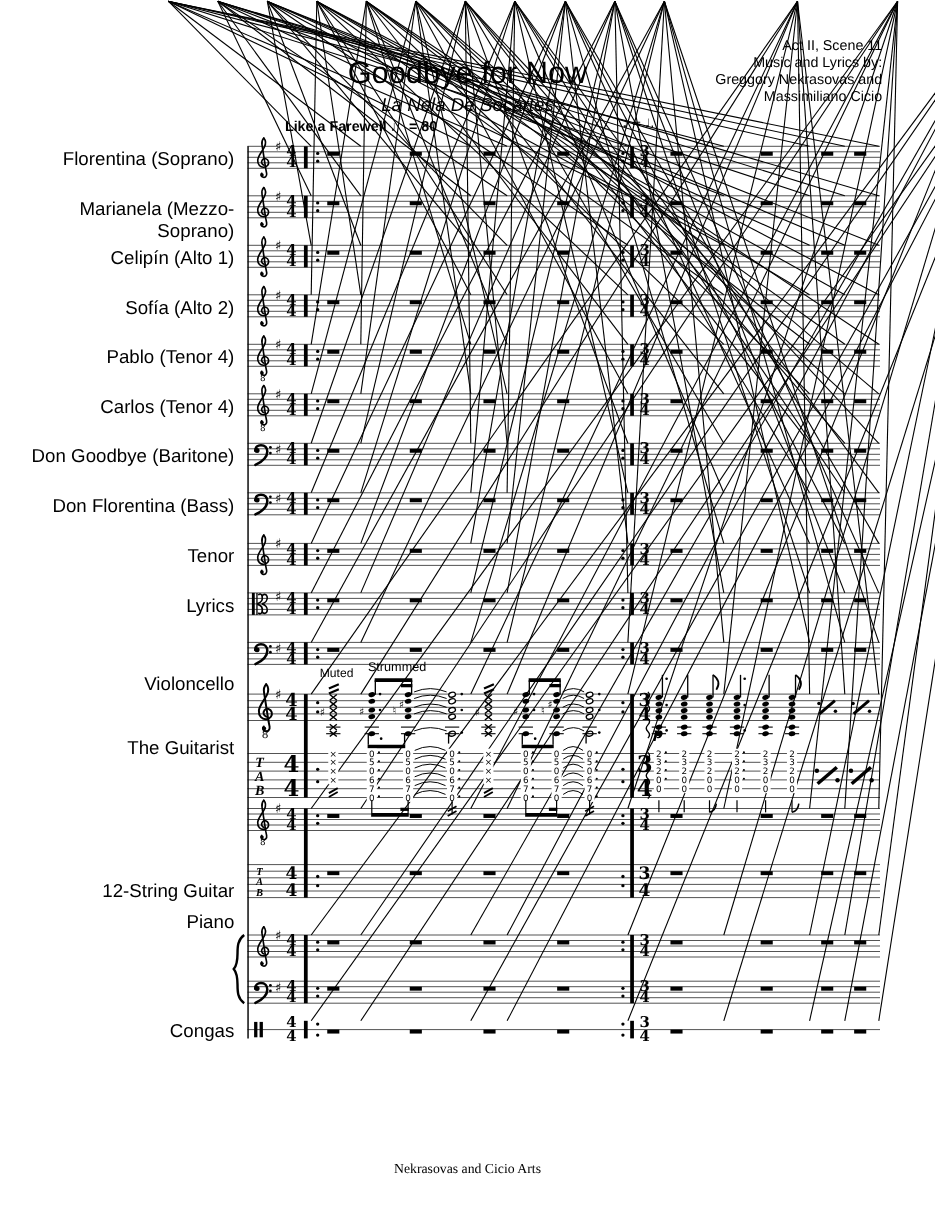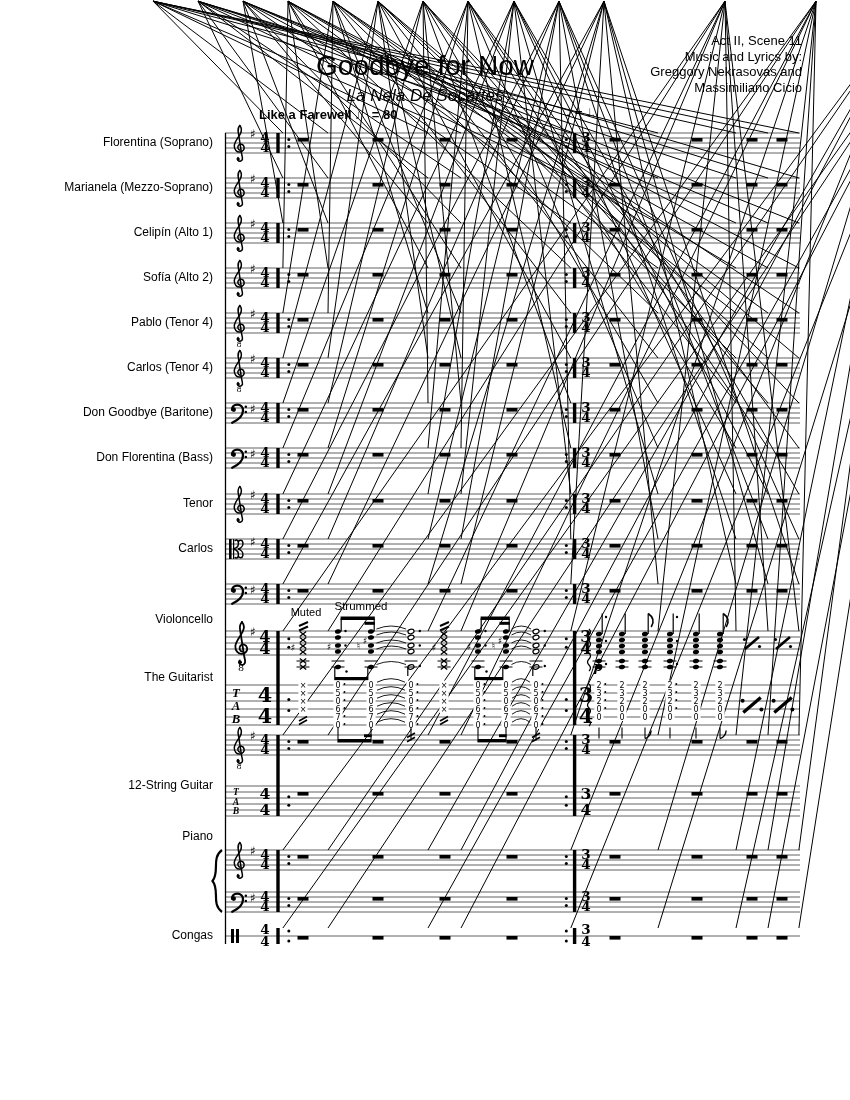--- a/index.html
+++ b/index.html
@@ -3,21 +3,21 @@
 <meta charset="utf-8">
 <style>
   html,body{margin:0;padding:0;background:#e8e8e8;}
   .page{position:relative;width:850px;height:1100px;background:#ffffff;margin:0 auto;
         font-family:"Liberation Sans","DejaVu Sans",sans-serif;color:#000;overflow:hidden;}
   .title{position:absolute;top:50px;left:0;width:100%;text-align:center;font-size:28px;}
   .subtitle{position:absolute;top:86px;left:0;width:100%;text-align:center;font-size:17px;font-style:italic;}
   .credits{position:absolute;top:33px;right:48px;text-align:right;font-size:13px;line-height:15.5px;}
   .tempo{position:absolute;left:259px;top:107px;font-weight:bold;font-size:13px;}
   .metmod{position:absolute;left:566px;top:106px;font-size:10.5px;font-family:"DejaVu Sans",sans-serif;}
-  .ilabel{position:absolute;left:5px;width:208px;text-align:right;font-size:12px;}
+  .ilabel{position:absolute;left:5px;width:208px;text-align:right;font-size:17px;}
   .footer{position:absolute;top:1055px;left:0;width:100%;text-align:center;
           font-family:"Liberation Serif","DejaVu Serif",serif;font-size:12.5px;}
   svg.score{position:absolute;left:0;top:0;}
 </style>
 </head>
 <body>
 
 <div class="page">
 
   <div class="title">Goodbye for Now</div>
@@ -35,24 +35,24 @@
 
   <div class="ilabel" style="top:135px">Florentina (Soprano)</div>
   <div class="ilabel" style="top:180px">Marianela (Mezzo-Soprano)</div>
   <div class="ilabel" style="top:225px">Celipín (Alto 1)</div>
   <div class="ilabel" style="top:270px">Sofía (Alto 2)</div>
   <div class="ilabel" style="top:315px">Pablo (Tenor 4)</div>
   <div class="ilabel" style="top:360px">Carlos (Tenor 4)</div>
   <div class="ilabel" style="top:405px">Don Goodbye (Baritone)</div>
   <div class="ilabel" style="top:450px">Don Florentina (Bass)</div>
   <div class="ilabel" style="top:496px">Tenor</div>
-  <div class="ilabel" style="top:541px">Carlos</div>
+  <div class="ilabel" style="top:541px">Lyrics</div>
   <div class="ilabel" style="top:612px">Violoncello</div>
   <div class="ilabel" style="top:670px">The Guitarist</div>
-  <div class="ilabel" style="top:778px">12-String Guitar</div>
+  <div class="ilabel" style="top:800px">12-String Guitar</div>
   <div class="ilabel" style="top:829px">Piano</div>
   <div class="ilabel" style="top:928px">Congas</div>
 
   <svg class="score" id="score-svg" width="850" height="1100" viewBox="0 0 850 1100">
       <g>
         <line x1="225" y1="133" x2="800" y2="133" stroke="#3b3b3b" stroke-width="0.8"></line>
         <line x1="225" y1="138" x2="800" y2="138" stroke="#3b3b3b" stroke-width="0.8"></line>
         <line x1="225" y1="143" x2="800" y2="143" stroke="#3b3b3b" stroke-width="0.8"></line>
         <line x1="225" y1="148" x2="800" y2="148" stroke="#3b3b3b" stroke-width="0.8"></line>
         <line x1="225" y1="153" x2="800" y2="153" stroke="#3b3b3b" stroke-width="0.8"></line>
@@ -1133,13 +1133,14 @@
       <line x1="720" y1="727.5" x2="720" y2="738.5" stroke="#000" stroke-width="1.1"></line>
       <line x1="743.25" y1="712.5" x2="760.75" y2="697.5" stroke="#000" stroke-width="3.25"></line>
       <circle cx="742.625" cy="700.625" r="2" fill="#000"></circle>
       <circle cx="761.375" cy="709.375" r="2" fill="#000"></circle>
       <line x1="774.25" y1="712.5" x2="791.75" y2="697.5" stroke="#000" stroke-width="3.25"></line>
       <circle cx="773.625" cy="700.625" r="2" fill="#000"></circle>
       <circle cx="792.375" cy="709.375" r="2" fill="#000"></circle>
       <path d="M222 850 C211 858 220 872 212.5 881 C220 890 211 904 222 912" fill="none" stroke="#000" stroke-width="2.2"></path>
     </svg>
 
+  <div class="footer">Nekrasovas and Cicio Arts</div>
 </div>
 
 </body></html>

